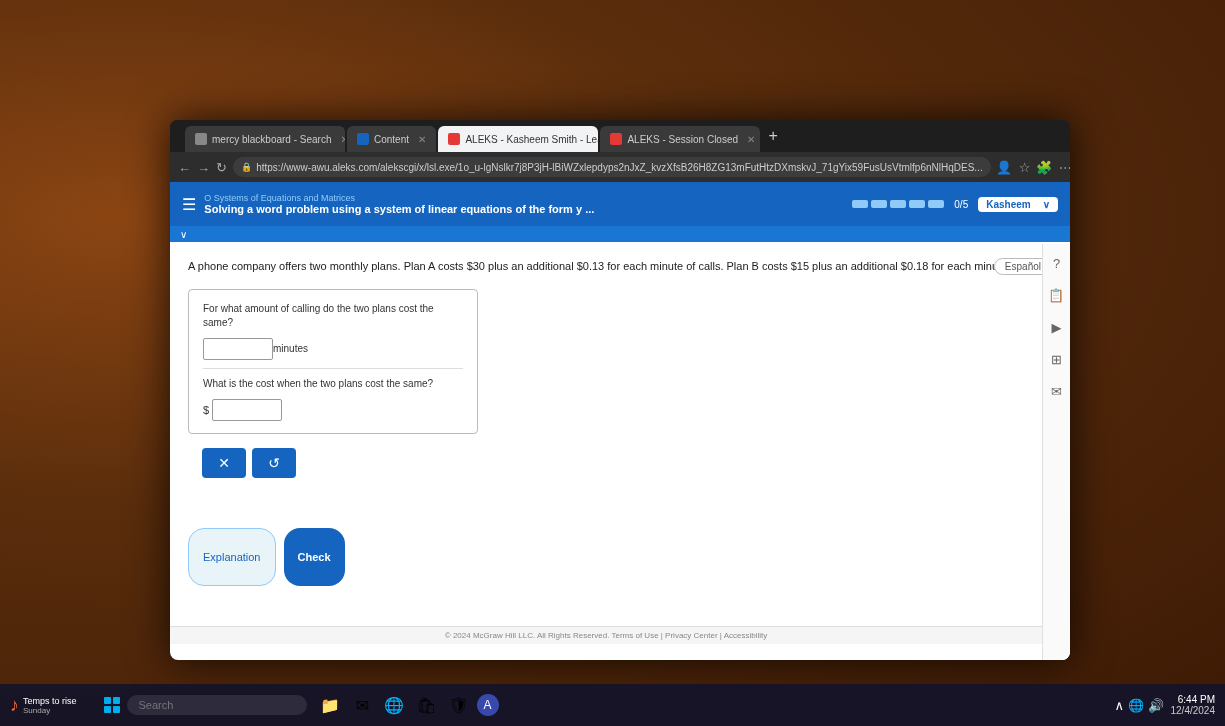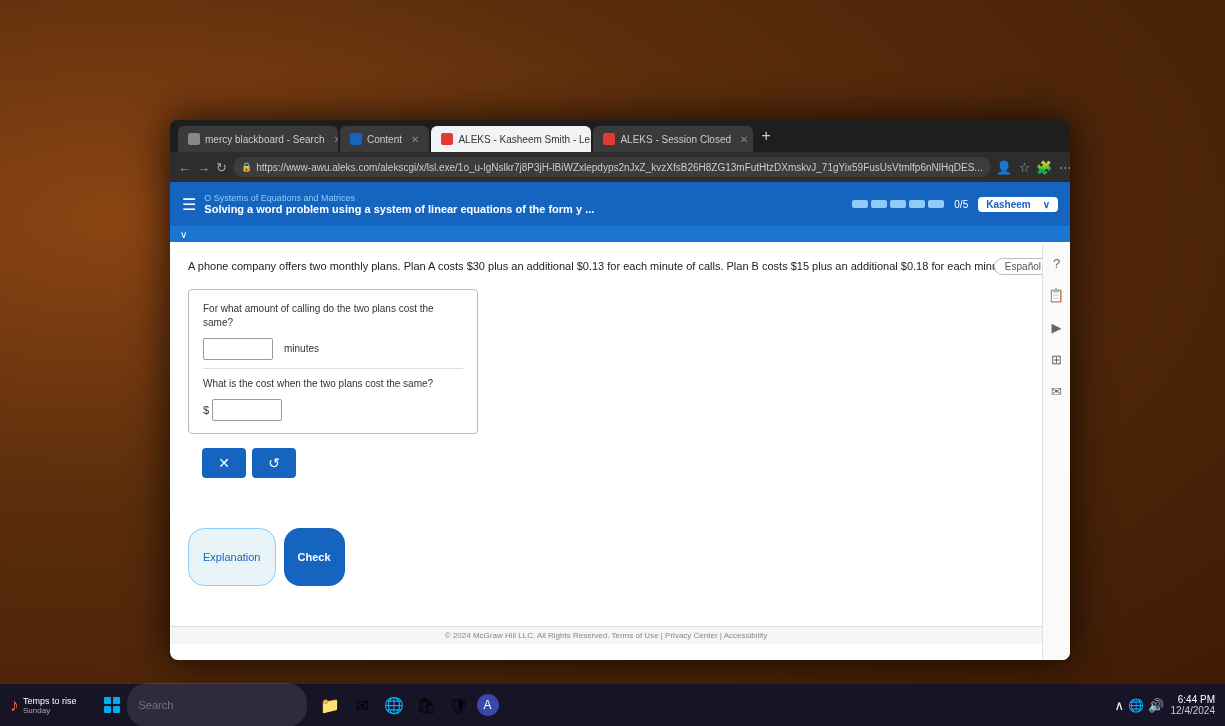--- a/index.html
+++ b/index.html
@@ -38,21 +38,21 @@
     .browser-chrome {
       background: #2d2d2d;
       height: 62px;
     }
 
     .browser-tabs {
       display: flex;
       align-items: flex-end;
       height: 32px;
       background: #1e1e1e;
-      padding-left: 8px;
+      padding-left: 15px;
       gap: 2px;
     }
 
     .browser-tab {
       display: flex;
       align-items: center;
       height: 26px;
       padding: 0 10px;
       border-radius: 6px 6px 0 0;
       font-size: 10px;
@@ -244,21 +244,21 @@
     .question-label {
       font-size: 10px;
       color: #333;
       margin-bottom: 8px;
       line-height: 1.4;
     }
 
     .input-row {
       display: flex;
       align-items: center;
-      gap: 11px;
+      gap: 0;
       margin-bottom: 6px;
     }
 
     .text-input {
       width: 70px;
       height: 22px;
       border: 1px solid #999;
       border-radius: 2px;
       padding: 0 4px;
       font-size: 11px;
@@ -453,21 +453,21 @@
     }
 
     .win-square {
       border-radius: 1px;
     }
 
     .taskbar-search {
       background: rgba(255,255,255,0.1);
       border: none;
       border-radius: 20px;
-      height: 44px;
+      height: 20px;
       width: 180px;
       padding: 0 12px;
       color: #fff;
       font-size: 11px;
       outline: none;
     }
 
     .taskbar-center {
       display: flex;
       align-items: center;

